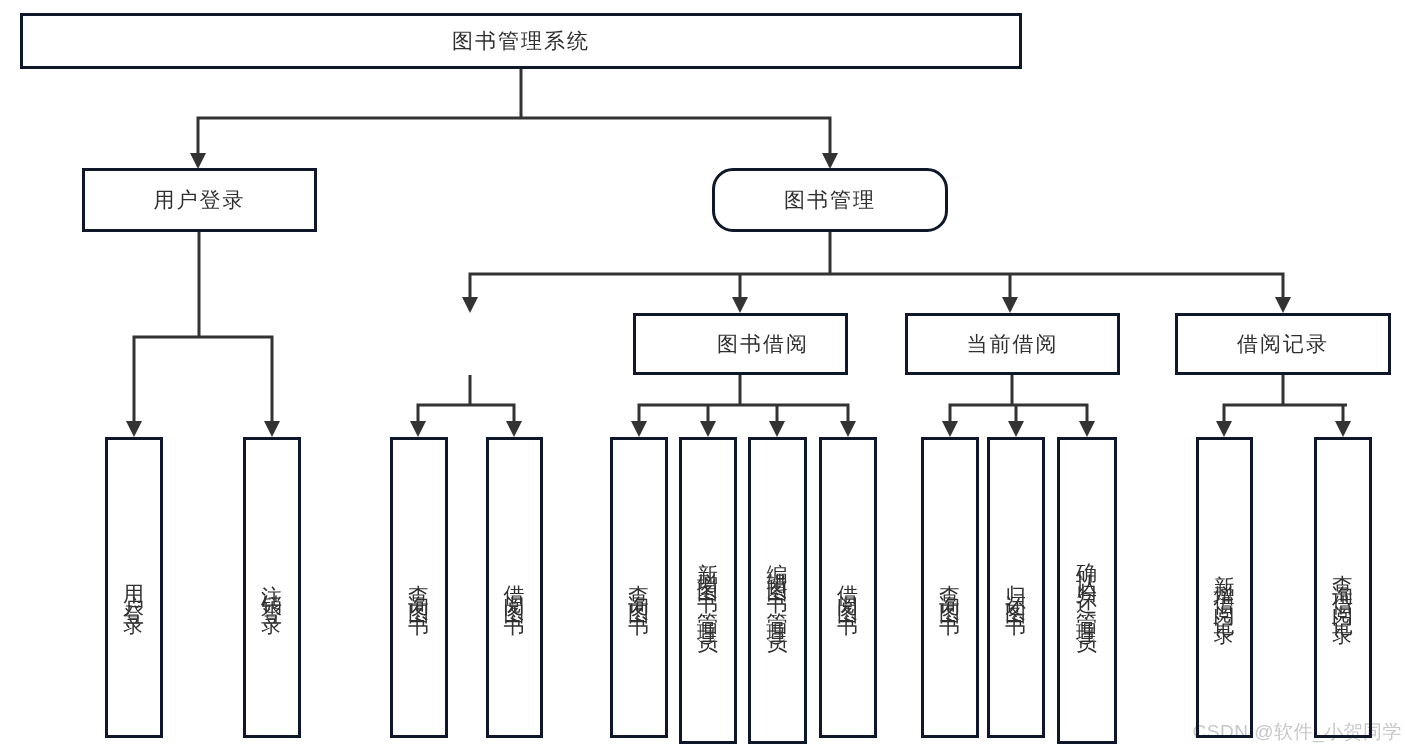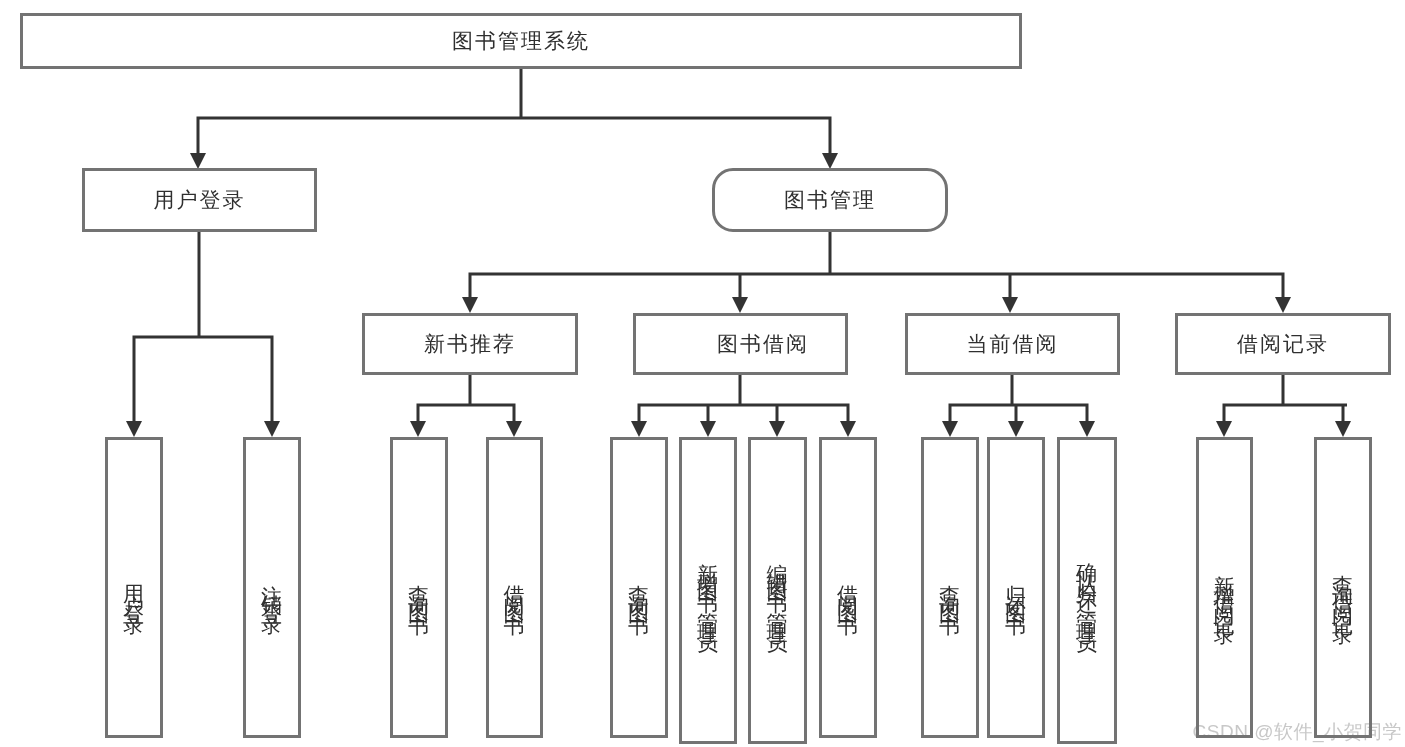--- a/index.html
+++ b/index.html
@@ -7,21 +7,21 @@
     position:relative;
     width:1405px;height:747px;
     background:#ffffff;
     font-family:"Liberation Sans", sans-serif;
     overflow:hidden;
   }
   .wires{position:absolute;left:0;top:0;z-index:1;}
   .node{
     position:absolute;
     box-sizing:border-box;
-    border:3px solid #737373;
+    border:3px solid #0f172a;
     background:transparent;
     display:flex;align-items:center;justify-content:center;
     color:#2f2f2f;
     z-index:2;
   }
   .h-node span{
     font-size:21px;
     letter-spacing:2px;
     white-space:nowrap;
   }
@@ -94,23 +94,20 @@
     <span>图书管理系统</span>
   </div>
 
   <div class="node h-node" style="left:82px;top:168px;width:235px;height:64px;">
     <span>用户登录</span>
   </div>
   <div class="node h-node" style="left:712px;top:168px;width:236px;height:64px;border-radius:21px;">
     <span>图书管理</span>
   </div>
 
-  <div class="node h-node" style="left:362px;top:313px;width:216px;height:62px;">
-    <span>新书推荐</span>
-  </div>
   <div class="node h-node" style="left:633px;top:313px;width:215px;height:62px;padding-left:45px;">
     <span>图书借阅</span>
   </div>
   <div class="node h-node" style="left:1175px;top:313px;width:216px;height:62px;">
     <span>借阅记录</span>
   </div>
   <div class="node h-node" style="left:905px;top:313px;width:215px;height:62px;">
     <span>当前借阅</span>
   </div>
 

